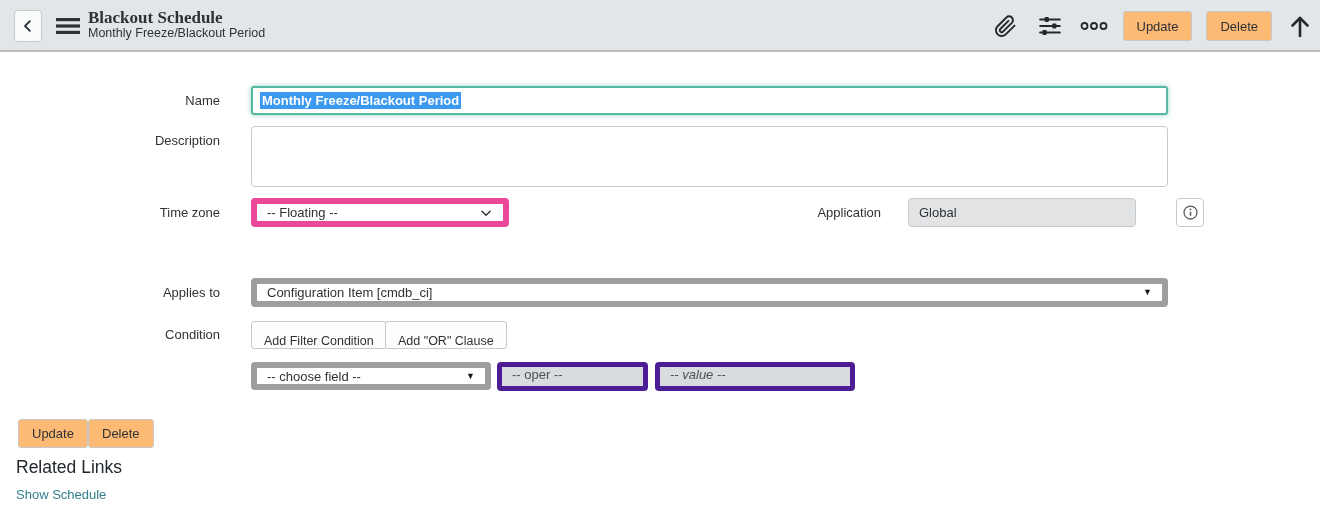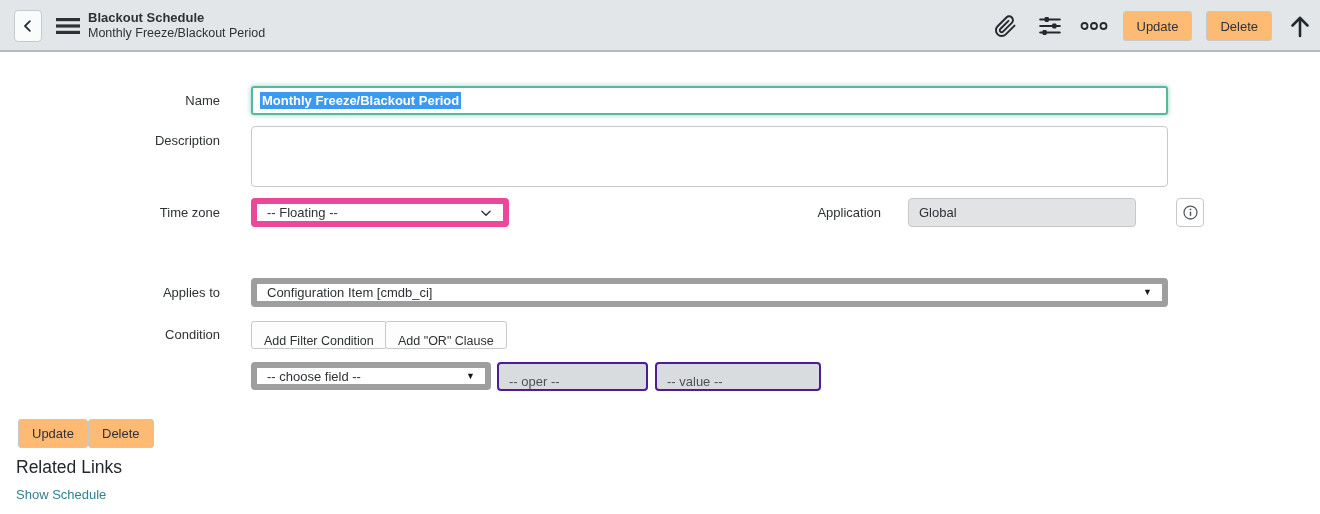--- a/index.html
+++ b/index.html
@@ -8,21 +8,21 @@
   #stage { position:relative; width:1320px; height:514px; background:#fff; overflow:hidden; }
 
   
   .app-header { position:absolute; left:0; top:0; width:1320px; height:52px;
                 background:#e3e6e8; border-bottom:2px solid #b7bbbd; }
   .back-btn { position:absolute; left:14px; top:10px; width:28px; height:32px;
               background:#fafbfb; border:1px solid #c6c9cb; border-radius:4px;
               display:flex; align-items:center; justify-content:center; color:#27303b; cursor:pointer; }
   .menu-ic { position:absolute; left:56px; top:15px; width:24px; height:22px; color:#2e3236; cursor:pointer; }
   .title-block { position:absolute; left:88px; top:9px; }
-  .title-type { font-size:13px; font-weight:700; line-height:17px; }
+  .title-type { font-size:17px; font-weight:700; line-height:17px;font-family:Liberation Serif, serif; }
   .title-name { font-size:12.5px; line-height:15px; }
   .header-actions { position:absolute; right:6px; top:0; height:52px;
                     display:flex; align-items:center; gap:14px; }
   .icon-btn { background:none; border:none; color:#24292e; width:30px; height:30px;
               display:flex; align-items:center; justify-content:center; cursor:pointer; padding:0; }
   .btn { background:#fdba74; border:1px solid #c6c9cb; border-radius:3px;
          font-family:"Liberation Sans", sans-serif; font-size:13px; color:#2e3236;
          height:30px; padding:0 13px; cursor:pointer; }
   .arrow-top-btn { background:none; border:none; color:#23282e; cursor:pointer;
                    width:28px; height:30px; display:flex; align-items:center; justify-content:center; }
@@ -50,22 +50,22 @@
   .ro-field { position:absolute; left:908px; top:198px; width:228px; height:29px;
               background:#e2e3e4; border:1px solid #c6c9cb; border-radius:4px;
               font-size:13px; color:#2e3236; display:flex; align-items:center; padding:0 10px; }
   .info-btn { position:absolute; left:1176px; top:198px; width:28px; height:29px;
               background:#fff; border:1px solid #c6c9cb; border-radius:4px; color:#55595e;
               display:flex; align-items:center; justify-content:center; cursor:pointer; }
 
   .cond-btn { position:absolute; top:321px; height:28px; background:#fdfdfd; border:1px solid #c6c9cb;
               border-radius:3px; font-family:"Liberation Sans", sans-serif; font-size:12.5px;
               color:#2e3236; padding:12px 12px; cursor:pointer; }
-  .dis-box { position:absolute; top:362px; height:29px; background:#d9dcdf; border:2px solid #4c1d95;
-             border-radius:4px; font-size:13px; color:#4e5154; display:flex; align-items:flex-end; padding:0 10px; }
+  .dis-box { position:absolute; top:362px; height:29px; background:#d9dcdf; border:5px solid #4c1d95;
+             border-radius:4px; font-size:13px; color:#4e5154; display:flex; align-items:flex-start; padding:0 10px; }
 
   .footer-btn { position:absolute; top:419px; height:29px; }
   .related-title { position:absolute; left:16px; top:457px; font-size:17.5px; color:#23282d; }
   .rel-link { position:absolute; left:16px; top:487px; font-size:13px; color:#327f8d; cursor:pointer; text-decoration:none; }
 
   svg { display:block; }
 </style>
 </head>
 <body>
 
@@ -178,21 +178,21 @@
   <button class="cond-btn" style="left:251px;">Add Filter Condition</button>
   <button class="cond-btn" style="left:385px;">Add "OR" Clause</button>
 
   <div class="sel" style="left:251px; top:362px; width:240px; height:28px; border-color:#9e9e9e;">
     <span>-- choose field --</span>
     <span class="caret">▼</span>
   </div>
   <div class="dis-box" style="left:497px; width:151px;">
     <span>-- oper --</span>
   </div>
-  <div class="dis-box" style="left:655px; width:166px;">
+  <div class="dis-box" style="left:655px; width:200px;font-style:italic;">
     <span>-- value --</span>
   </div>
 
   <button class="btn footer-btn" style="left:18px;">Update</button>
   <button class="btn footer-btn" style="left:88px;">Delete</button>
 
   <div class="related-title">Related Links</div>
   <a class="rel-link" href="#">Show Schedule</a>
 
 </div>

